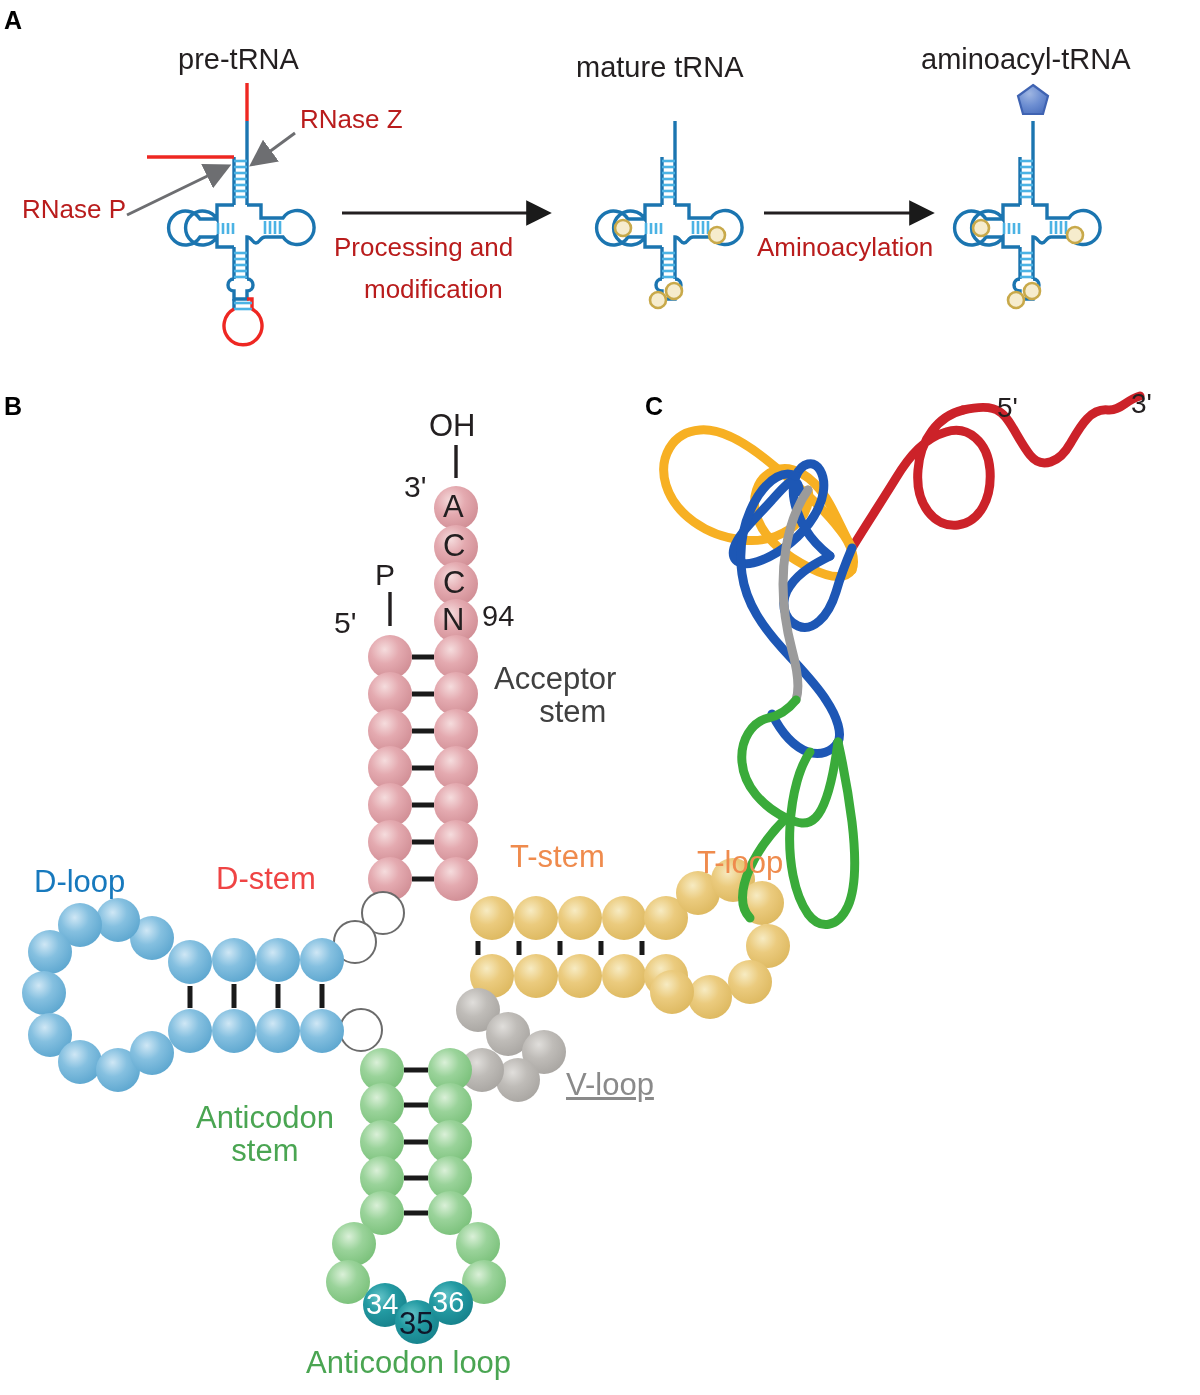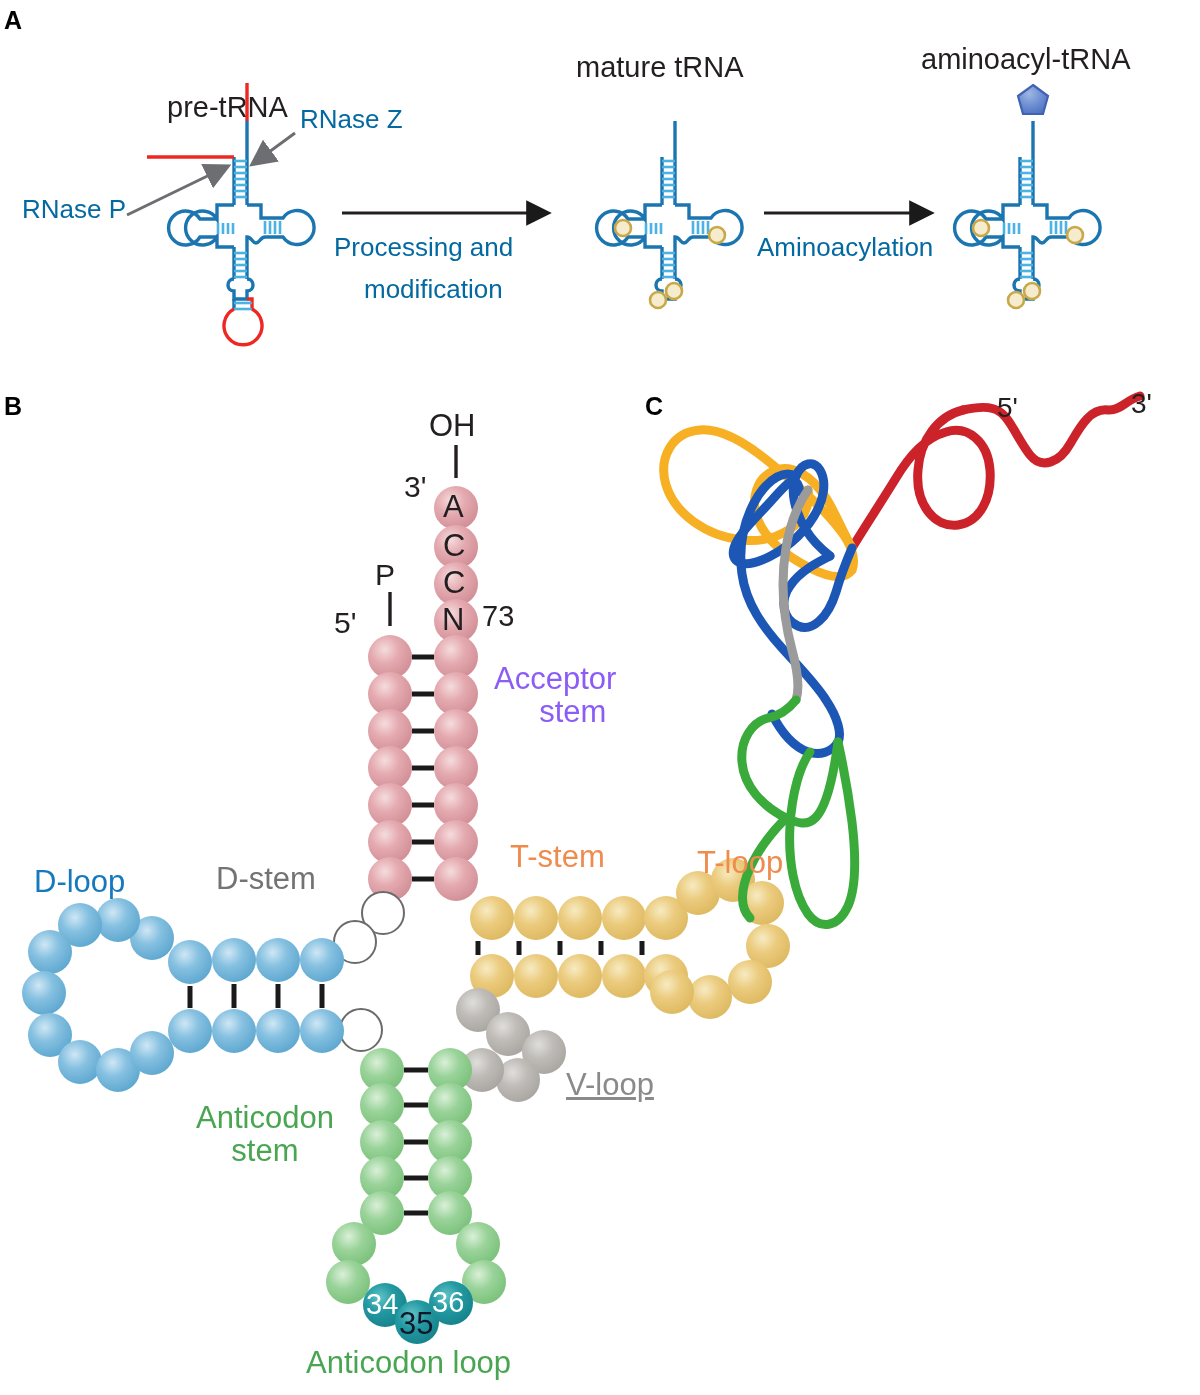--- a/index.html
+++ b/index.html
@@ -25,45 +25,45 @@
   #panel-b-letter { left: 4px;  top: 392px; }
   #panel-c-letter { left: 645px; top: 392px; }
 
   .a-title {
     position: absolute;
     font-size: 29px;
     color: #231f20;
     white-space: nowrap;
     text-align: center;
   }
-  #title-pre    { left: 167px;  top: 43px; margin-top: 48px; }
+  #title-pre    { left: 178px;  top: 43px; }
   #title-mature { left: 576px;  top: 43px; margin-top: 8px; }
   #title-amino  { left: 921px;  top: 43px; }
 
   .a-anno {
     position: absolute;
     font-size: 26px;
-    color: #0369a1;
+    color: #b91c1c;
     white-space: nowrap;
   }
   #anno-rnasez { left: 300px; top: 104px; }
   #anno-rnasep { left: 22px;  top: 194px; }
   #anno-proc1  { left: 334px; top: 232px; }
   #anno-proc2  { left: 364px; top: 274px; }
   #anno-amino  { left: 757px; top: 232px; }
 
   .b-label {
     position: absolute;
     white-space: nowrap;
     font-size: 31px;
     line-height: 1.08;
   }
-  #lbl-acceptor { left: 494px; top: 662px; color: #8b5cf6; font-size: 31px; }
+  #lbl-acceptor { left: 494px; top: 662px; color: #404040; font-size: 31px; }
   #lbl-dloop    { left: 34px;  top: 865px; color: #1779bd; }
-  #lbl-dstem    { left: 216px; top: 862px; color: #737373; }
+  #lbl-dstem    { left: 216px; top: 862px; color: #ef4444; }
   #lbl-tstem    { left: 510px; top: 840px; color: #ef8b4d; }
   #lbl-tloop    { left: 697px; top: 810px; color: #ef8b4d; margin-top: 36px; }
   #lbl-vloop    { left: 566px; top: 1068px; color: #8a8a8a; text-decoration: underline; }
   #lbl-acstem   { left: 196px; top: 1101px; color: #4aa552; text-align: center; }
   #lbl-acloop   { left: 306px; top: 1346px; color: #4aa552; }
 
   .b-text {
     position: absolute;
     font-size: 30px;
     color: #231f20;
@@ -450,21 +450,21 @@
              C 792,792 800,766 810,752" stroke="#3aab3a"></path>
     <path d="M786,818 C 772,832 758,850 750,868
              C 740,890 740,908 750,918" stroke="#3aab3a"></path>
   </g>
 </svg>
 
 <div class="b-text" id="txt-oh">OH</div>
 <div class="b-text" id="txt-3p">3'</div>
 <div class="b-text" id="txt-p">P</div>
 <div class="b-text" id="txt-5p">5'</div>
-<div class="b-text" id="txt-73">73</div>
+<div class="b-text" id="txt-73">94</div>
 
 <div style="position:absolute;left:443px;top:489px;font-size:31px;color:#231f20;">A</div>
 <div style="position:absolute;left:443px;top:528px;font-size:31px;color:#231f20;">C</div>
 <div style="position:absolute;left:443px;top:565px;font-size:31px;color:#231f20;">C</div>
 <div style="position:absolute;left:442px;top:602px;font-size:31px;color:#231f20;">N</div>
 
 <div style="position:absolute;left:366px;top:1288px;font-size:29px;color:#ffffff;">34</div>
 <div style="position:absolute;left:399px;top:1306px;font-size:31px;color:#0f172a;">35</div>
 <div style="position:absolute;left:432px;top:1286px;font-size:29px;color:#ffffff;">36</div>
 

